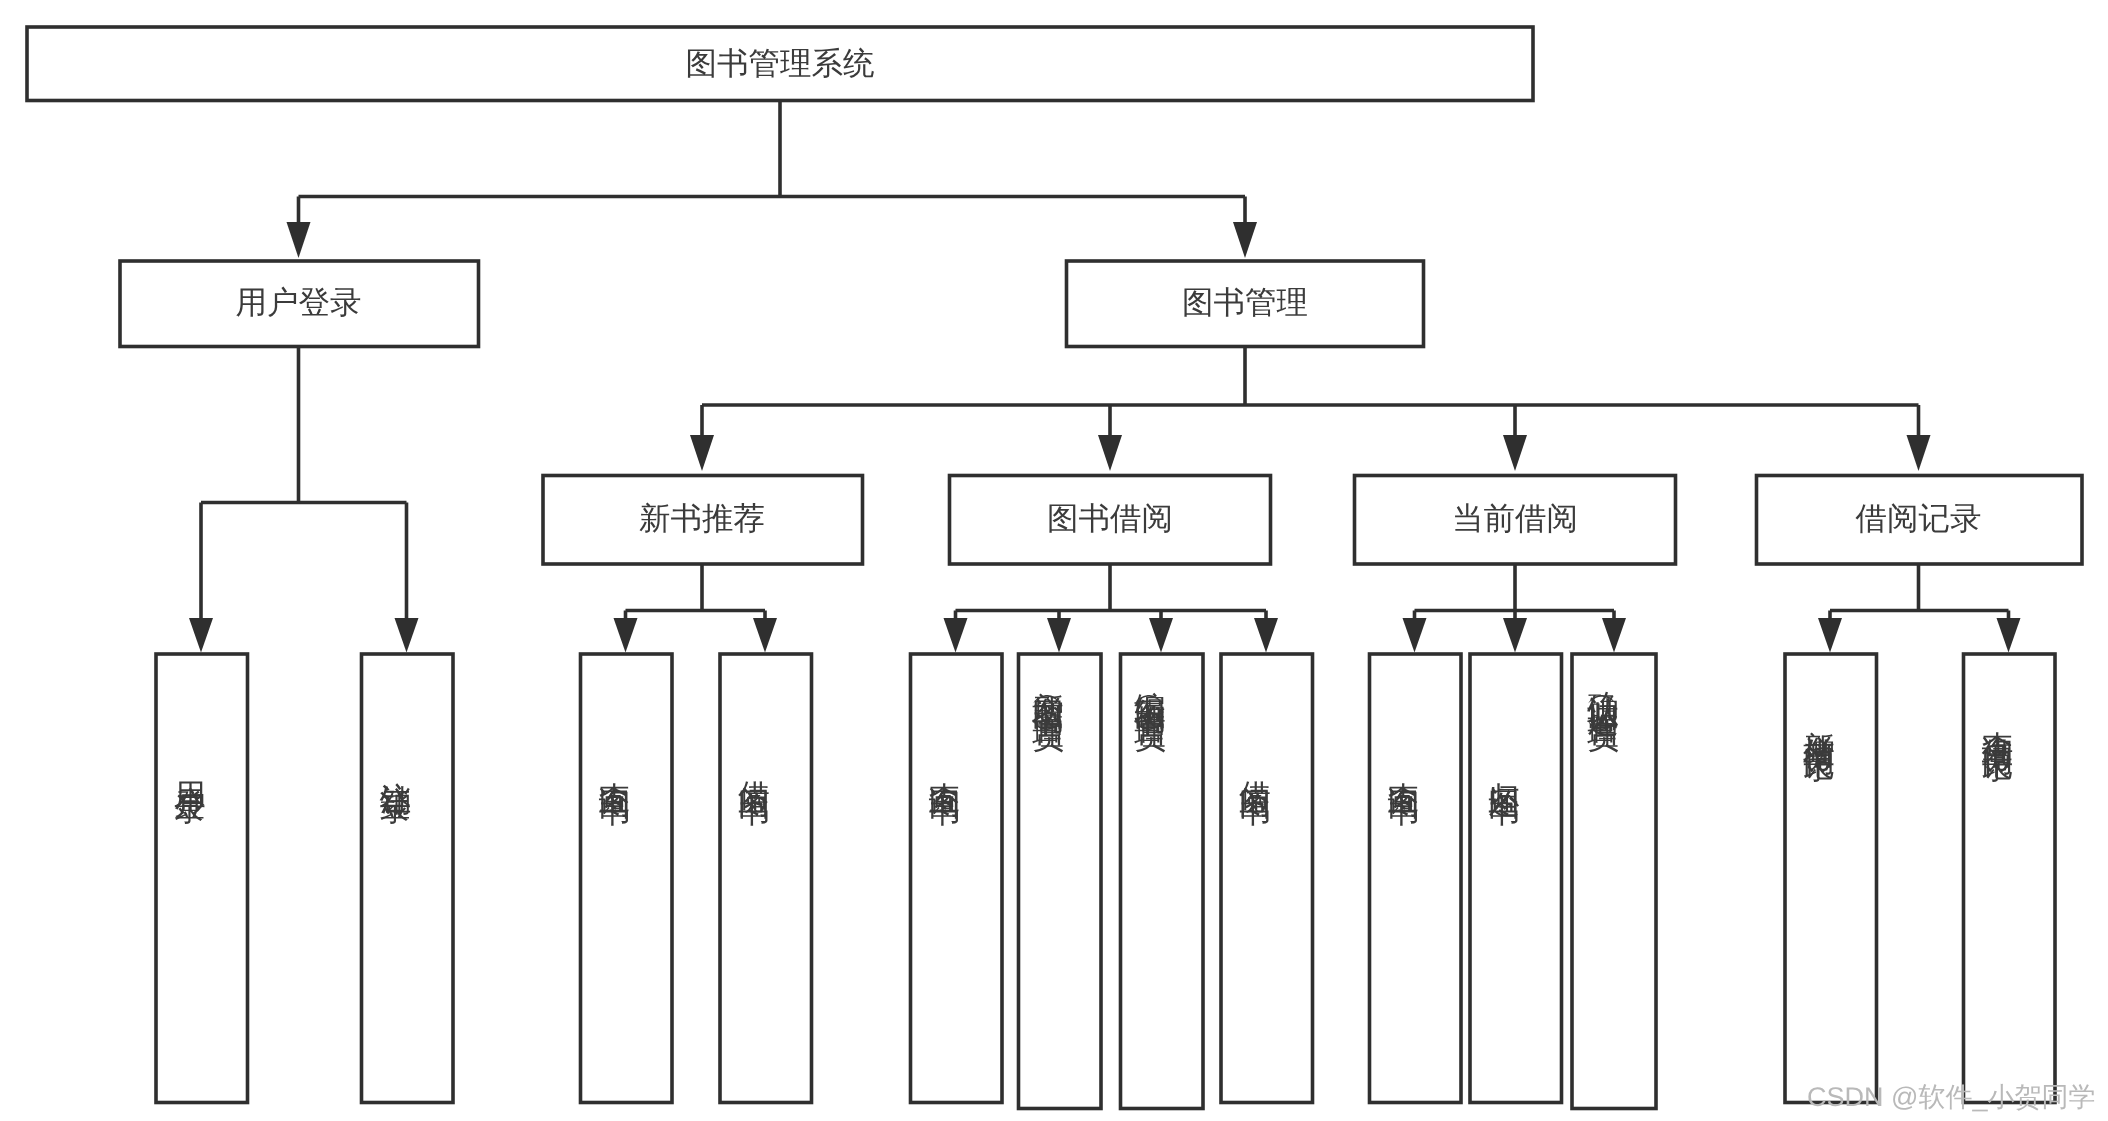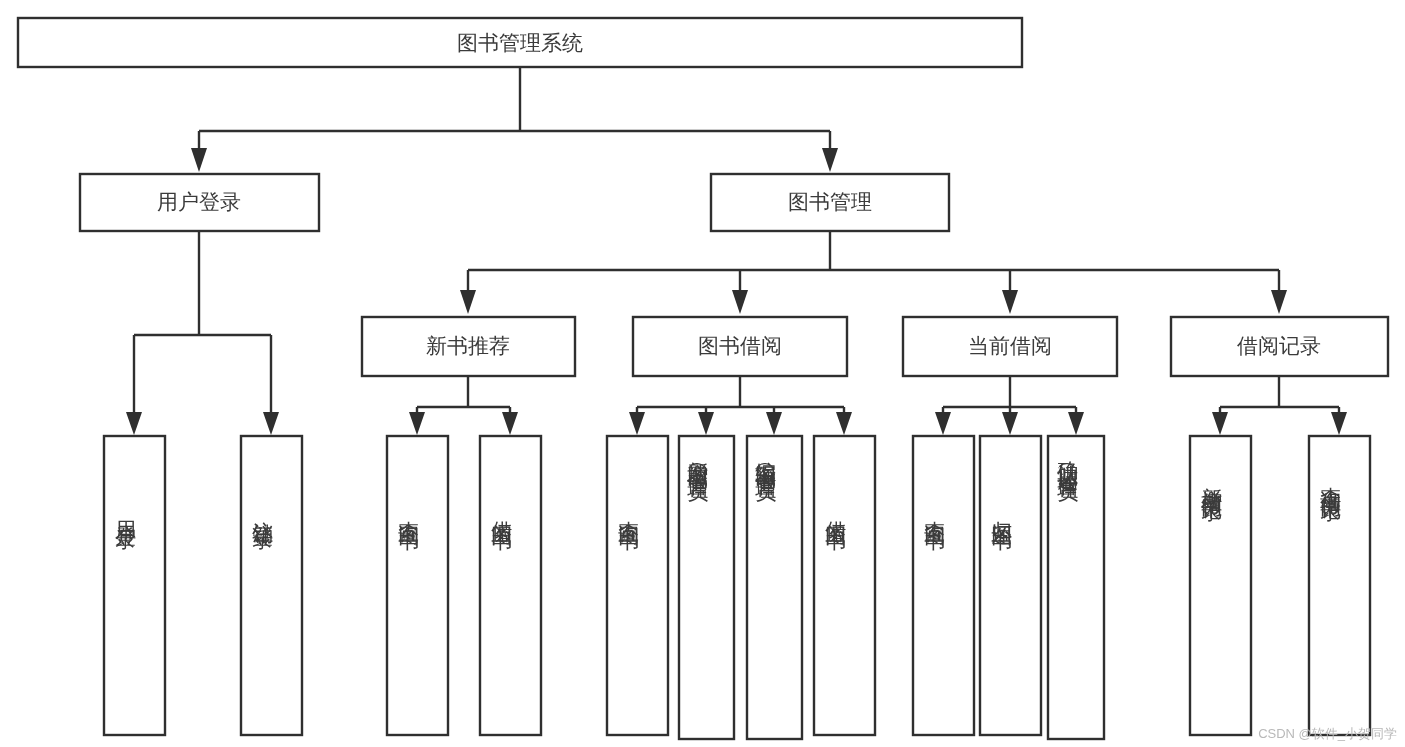--- a/index.html
+++ b/index.html
@@ -58,21 +58,21 @@
     text-orientation: upright;
     letter-spacing: 3px;
     dominant-baseline: hanging;
     text-anchor: start;
   }
   .watermark-text {
     position: absolute;
     right: 8px;
     bottom: 4px;
     font-family: "Liberation Sans", "DejaVu Sans", sans-serif;
-    font-size: 13px;
+    font-size: 18px;
     color: #b9b9b9;
     white-space: nowrap;
     user-select: none;
     pointer-events: none;
   }
 </style>
 </head>
 <body>
 
 <div id="diagram-root">

